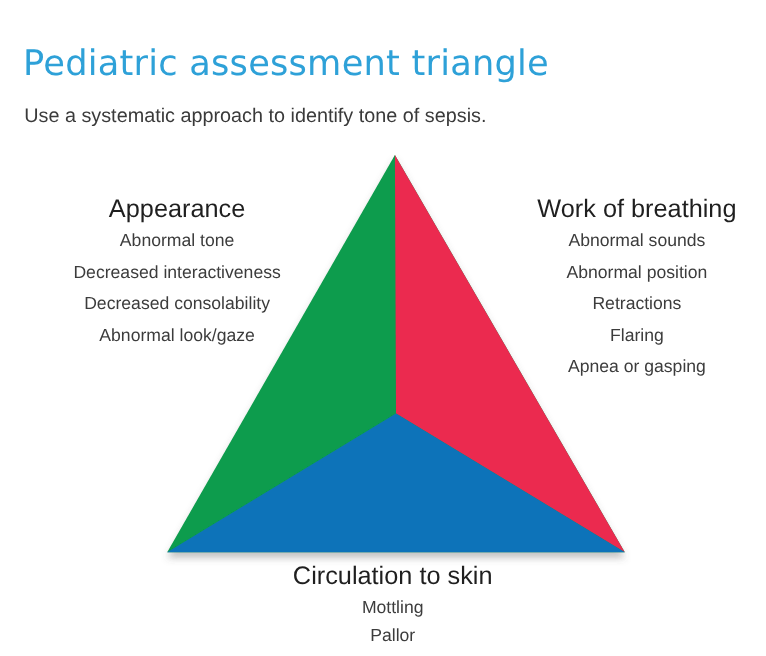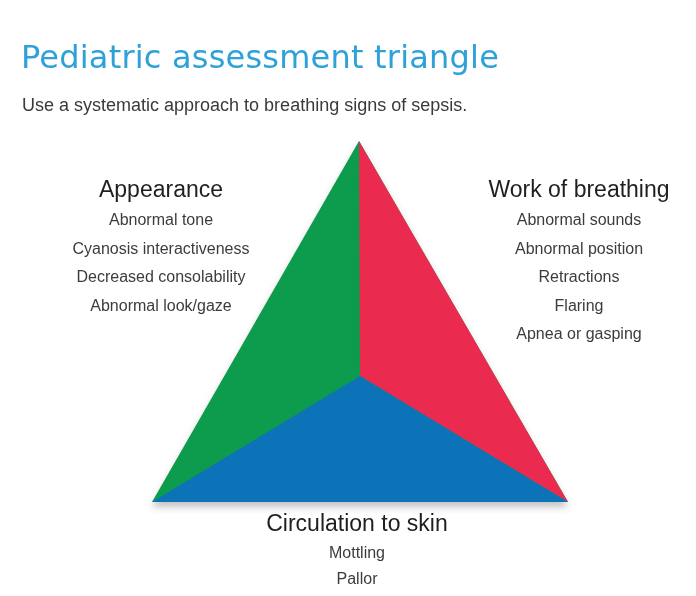--- a/index.html
+++ b/index.html
@@ -62,39 +62,39 @@
   .block-breathing  { left: 429px; top: 147px; width: 300px; }
   .block-circulation{ left: 207px; top: 481px; width: 300px; }
   .block-circulation .item { line-height: 26px; }
 </style>
 </head>
 <body>
 
 <div class="canvas">
 
   <h1 class="title">Pediatric assessment triangle</h1>
-  <p class="subtitle">Use a systematic approach to breathing signs of sepsis.</p>
+  <p class="subtitle">Use a systematic approach to identify tone of sepsis.</p>
 
   <svg class="triangle-svg" width="696" height="596" viewBox="0 0 696 596" xmlns="http://www.w3.org/2000/svg">
     <defs>
       <filter id="tri-shadow" x="-10%" y="-10%" width="120%" height="120%">
         <feDropShadow dx="0" dy="5" stdDeviation="3.5" flood-color="#555555" flood-opacity="0.35"></feDropShadow>
       </filter>
     </defs>
     <g filter="url(#tri-shadow)">
       <polygon points="359,112 152,473 568,473" fill="#079C4D"></polygon>
       <polygon points="359,112 360,347 568,473" fill="#EB2950"></polygon>
       <polygon points="152,473 360,347 568,473" fill="#0E73B9"></polygon>
     </g>
   </svg>
 
   <div class="label-block block-appearance">
     <h2>Appearance</h2>
     <div class="item">Abnormal tone</div>
-    <div class="item">Cyanosis interactiveness</div>
+    <div class="item">Decreased interactiveness</div>
     <div class="item">Decreased consolability</div>
     <div class="item">Abnormal look/gaze</div>
   </div>
 
   <div class="label-block block-breathing">
     <h2>Work of breathing</h2>
     <div class="item">Abnormal sounds</div>
     <div class="item">Abnormal position</div>
     <div class="item">Retractions</div>
     <div class="item">Flaring</div>

